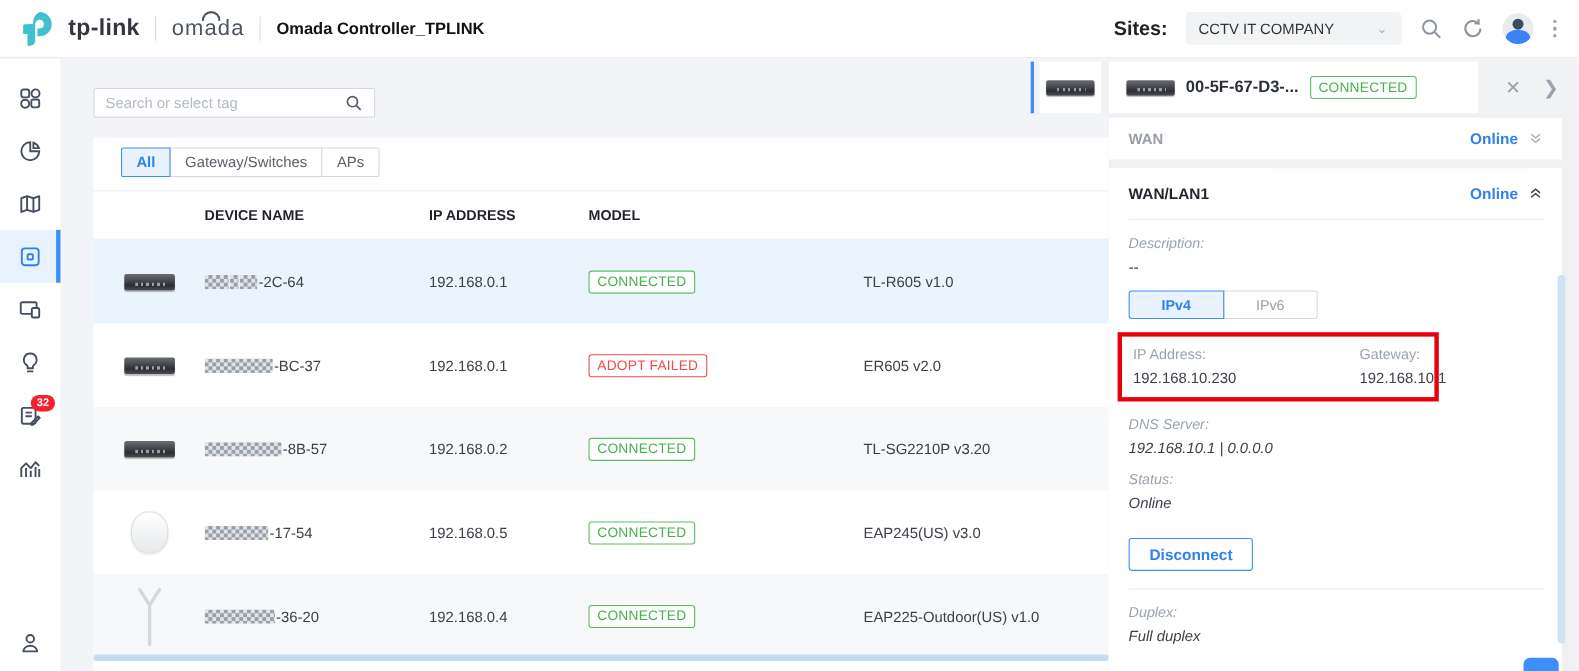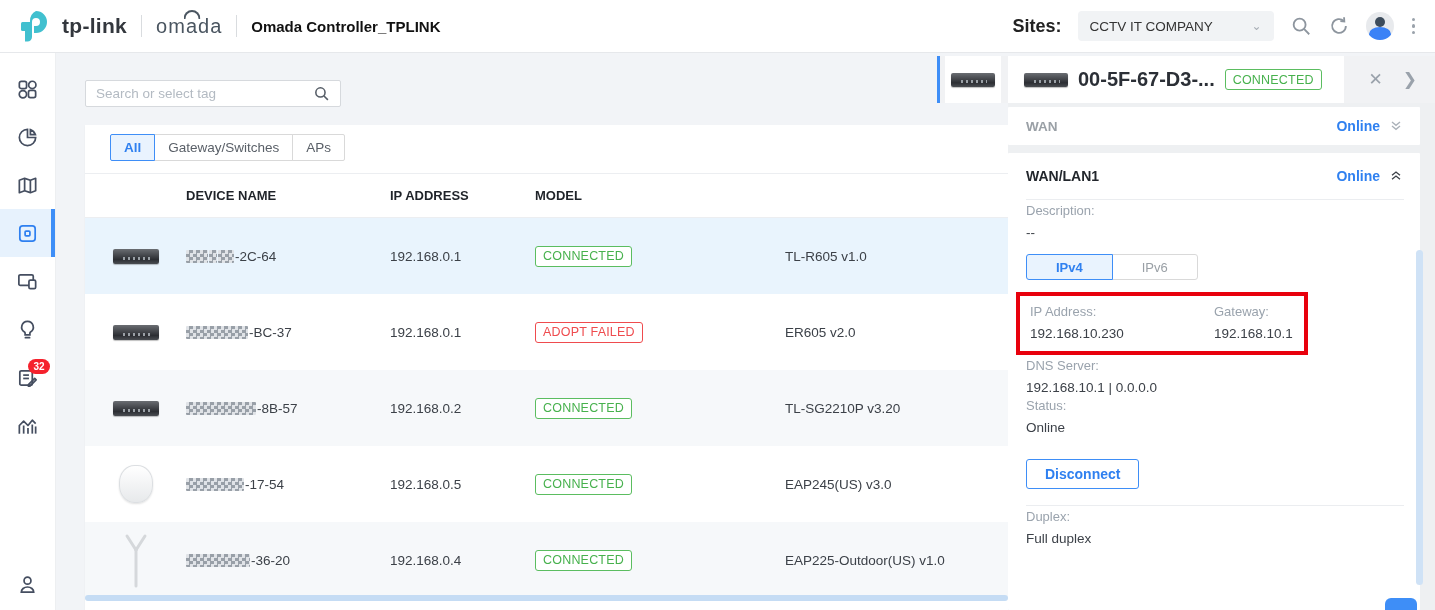--- a/index.html
+++ b/index.html
@@ -80,49 +80,49 @@
   .badge.connected { color:#47b14d; border-color:#5bbd60; }
   .badge.failed { color:#ef4b4e; border-color:#ef4b4e; }
 
   .hscroll { position:absolute; left:29px; top:542px; width:923px; height:6px; background:#c5dcf4; border-radius:3px; z-index:30; }
 
   
   .panel-strip { position:absolute; left:881px; top:3px; right:0; height:47px; background:#f1f2f4; z-index:55; display:flex; align-items:stretch; }
   .panel-strip::before { content:''; position:absolute; left:0; top:0; bottom:0; width:3px; background:#3e8ef7; }
   .mini-tab { width:56px; margin-left:8px; background:#fff; display:flex; align-items:center; justify-content:center; cursor:pointer; }
   .active-tab { width:336px; margin-left:7px; background:#fff; display:flex; align-items:center; gap:10px; padding:0 10px 0 16px; cursor:pointer; }
-  .active-tab .devname { font-size:20px; font-weight:700; color:#2b2f36; white-space:nowrap; }
+  .active-tab .devname { font-size:15px; font-weight:700; color:#2b2f36; white-space:nowrap; }
   .strip-icons { margin-left:auto; display:flex; align-items:center; gap:20px; padding-right:18px; color:#9aa2ab; }
   .strip-icons .sicon { font-size:17px; cursor:pointer; line-height:1; }
 
   .panel-body { position:absolute; left:952px; top:50px; right:0; bottom:0; background:#eef0f2; z-index:50; padding:4px 15px 0 0; }
   .pcard { background:#fff; border-radius:1px; }
   .wan-card { height:38px; display:flex; align-items:center; justify-content:space-between; padding:0 16px 0 18px; margin-bottom:8px; }
   .wan-title { font-size:13.5px; font-weight:700; color:#9aa0a6; }
   .online { font-size:14px; font-weight:700; color:#2f80f0; }
   .dbl-chev { width:16px; height:16px; }
   .dbl-chev.gray { color:#aab1b9; } .dbl-chev.dark { color:#3c4148; }
   .stat-right { display:flex; align-items:center; gap:8px; }
 
   .wanlan-card { height:calc(100% - 46px); padding:0 16px 0 18px; overflow:hidden; position:relative; }
   .wl-head { height:46px; display:flex; align-items:center; justify-content:space-between; }
   .wl-title { font-size:14px; font-weight:700; color:#22262c; }
   .divider { border-top:1px solid #ebedf0; }
   .flabel { font-size:13px; color:#9aa3ad; }
   .fvalue { font-size:13.5px; color:#3c4148; margin-top:7px; }
-  .block { margin-top:3px; }
+  .block { margin-top:13px;font-style:italic; }
 
   .ip-tabs { display:flex; margin-top:14px; }
   .ip-tab { height:26px; padding:0 29px; display:flex; align-items:center; font-size:13px; color:#9aa0a6;
             border:1px solid #d9d9d9; background:#fff; margin-left:-1px; cursor:pointer; }
   .ip-tab:first-child { margin-left:0; border-radius:3px 0 0 3px; }
   .ip-tab:last-child { border-radius:0 3px 3px 0; }
   .ip-tab.active { border:1px solid #3e8ef7; background:#e9f3fe; color:#2f80f0; font-weight:700; z-index:2; }
 
-  .two-col { display:grid; grid-template-columns:184px 1fr; }
+  .two-col { display:grid; grid-template-columns:184px 1fr;gap:22px; }
   .red-annotation { border:4px solid #e8000d; margin:12px 0 0 -10px; padding:8px 6px 10px 10px; width:292px; }
 
   .disconnect-btn { margin-top:24px; height:30px; padding:0 18px; border:1px solid #3e8ef7; border-radius:3px; background:#fff;
             color:#2f80f0; font-size:14px; font-weight:700; font-family:"Liberation Sans",sans-serif; cursor:pointer; }
   .wl-div2 { margin-top:16px; }
 
   .vscroll { position:absolute; right:12px; top:147px; width:7px; height:335px; background:#cfe2f6; border-radius:4px; z-index:56; }
   .peek-btn { position:absolute; right:18px; bottom:0; width:32px; height:12px; background:#3e8ef7; border-radius:6px 6px 0 0; z-index:57; }
 </style>
 </head>

